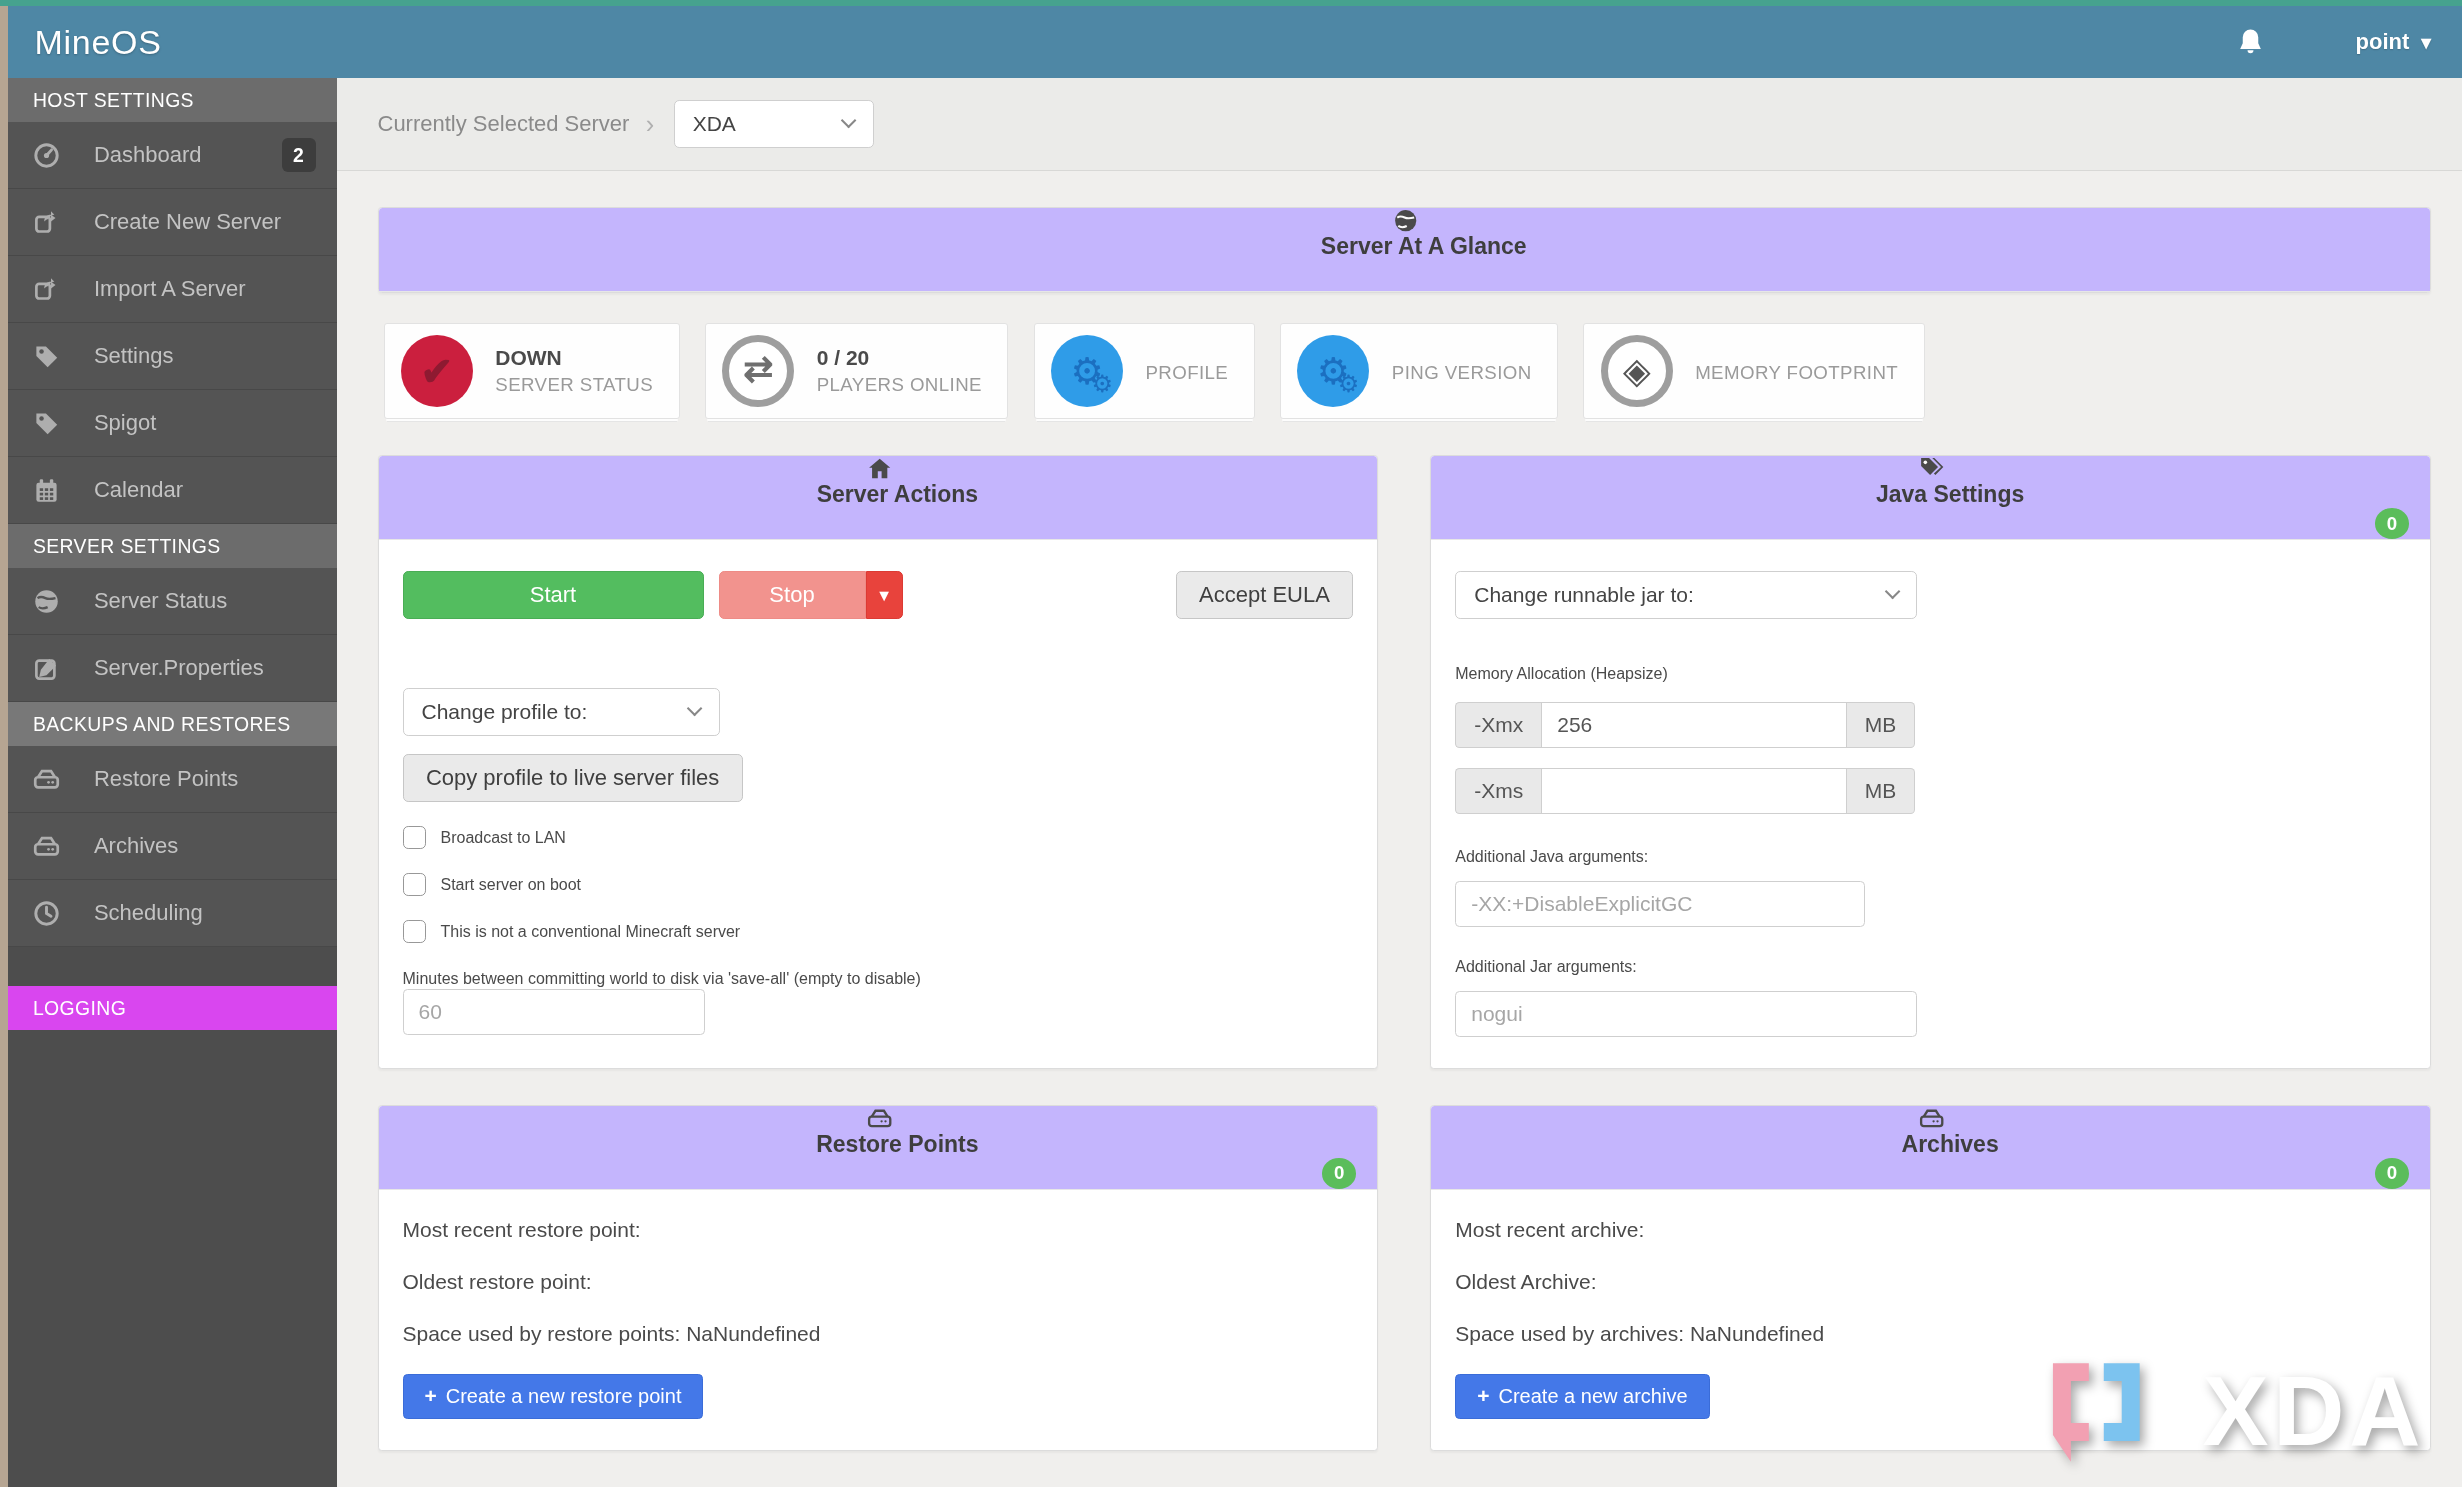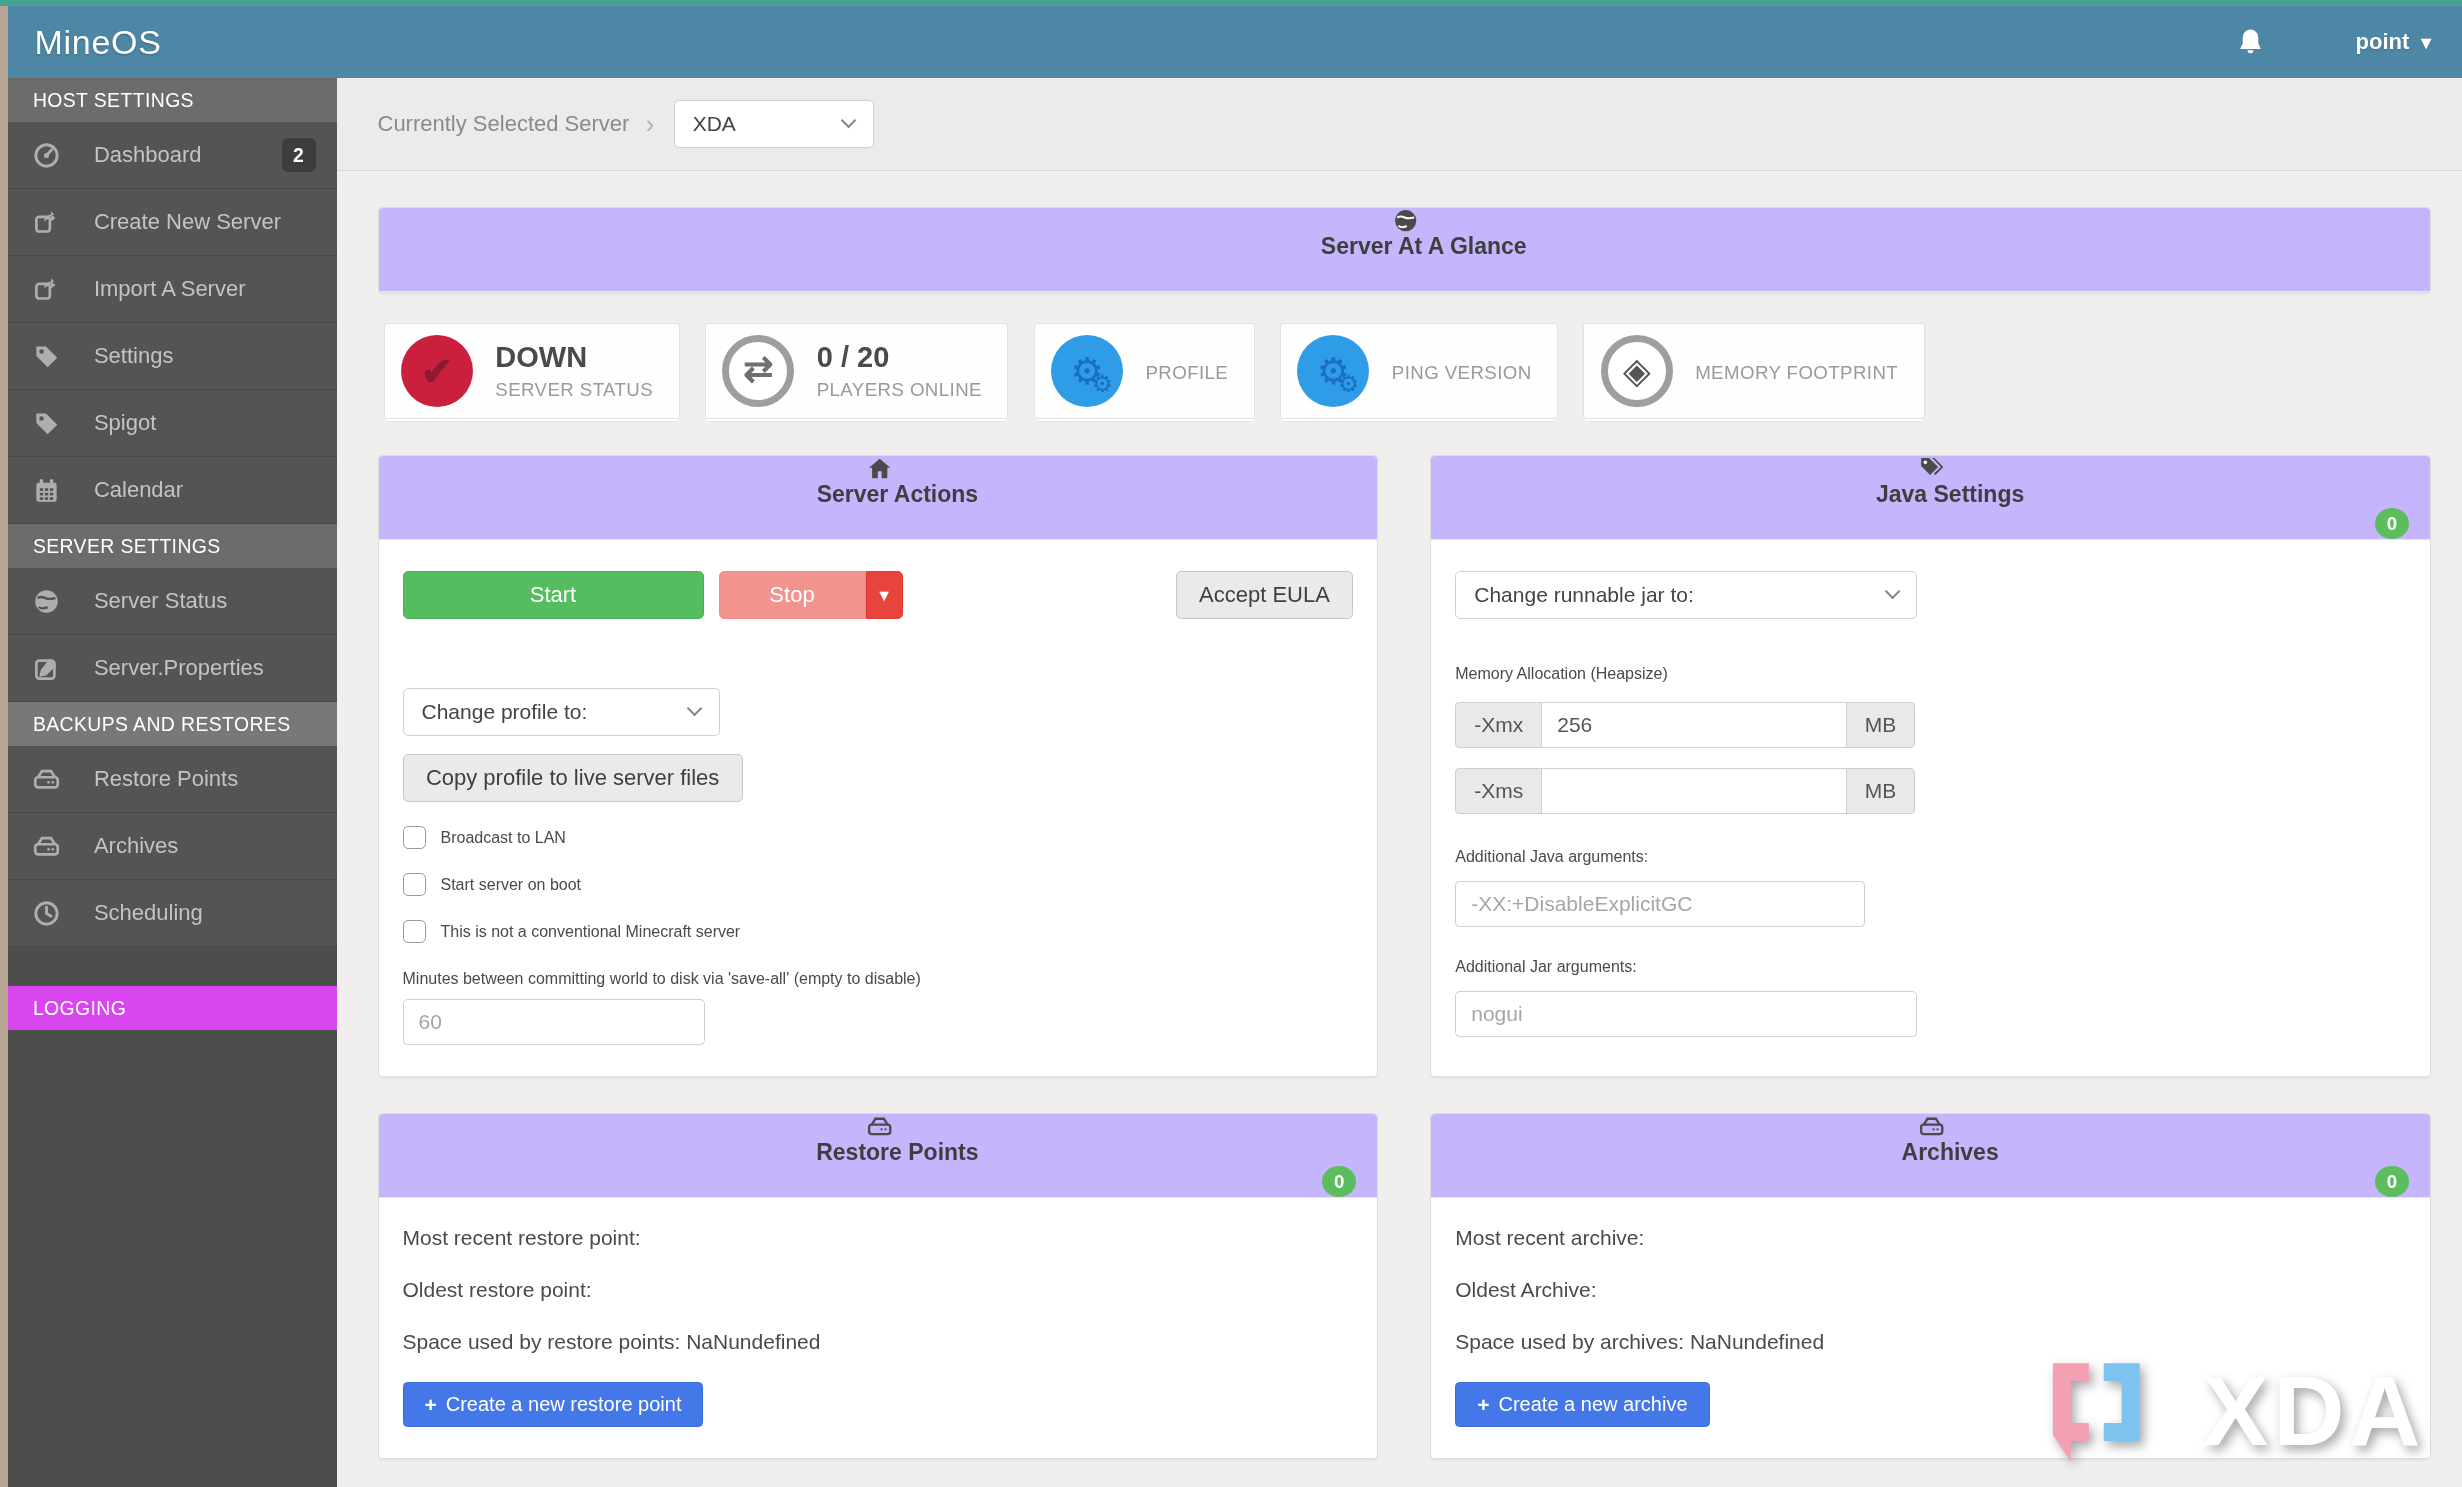--- a/index.html
+++ b/index.html
@@ -72,21 +72,21 @@
   .tc-red { background:#cb1f3e; }
   .tc-blue { background:#2f9ce8; }
   .tc-outline { background:#fff; border:7.5px solid #9e9e9e; }
   .tile-check { color:#8e1a31; font-size:39px; font-weight:700; }
   .tile-exch { color:#6f6f6f; font-size:36px; font-weight:700; margin-top:-4.5px; }
   .gears { position:relative; color:#1b6fc0; line-height:1; }
   .gear-a { font-size:37px; }
   .gear-b { font-size:24px; position:absolute; left:21px; top:19.4px; }
   .tile-ticket { color:#555; font-size:36px; }
   .tile-text { display:flex; flex-direction:column; justify-content:center; margin-left:22.4px; }
-  .tile-value { font-size:29px; font-weight:700; color:#4a4a4a; }
+  .tile-value { font-size:21px; font-weight:700; color:#4a4a4a; }
   .tile-label { font-size:18.7px; color:#9a9a9a; letter-spacing:0.4px; margin-top:4.5px; white-space:nowrap; }
 
   .grid { display:grid; grid-template-columns:1fr 1fr; column-gap:52px; row-gap:36px; margin-top:36px; }
 
   
   .btn { display:inline-flex; align-items:center; justify-content:center; height:48px;
     border-radius:5.2px; font-size:22px; cursor:pointer; border:1.5px solid transparent; }
   .btn-start { background:#53bd5f; border-color:#49ad55; color:#fff; width:301px; }
   .stop-group { display:flex; margin-left:15px; }
   .btn-stop { background:#f2938e; border-color:#ee8b86; color:#fff; width:147px;
@@ -355,21 +355,21 @@
                 <div class="checkrow">
                   <span class="checkbox"></span>
                   <span class="field-label">Start server on boot</span>
                 </div>
                 <div class="checkrow">
                   <span class="checkbox"></span>
                   <span class="field-label">This is not a conventional Minecraft server</span>
                 </div>
 
                 <div class="field-label" style="margin-top:27px">Minutes between committing world to disk via 'save-all' (empty to disable)</div>
-                <input class="tinput" style="width: 302px; margin-top: 11px;" placeholder="60">
+                <input class="tinput" style="width: 302px; margin-top: 1px;" placeholder="60">
               </div>
             </section>
 
             <section class="panel" style="min-height:540px">
               <div class="panel-head">
                 <svg class="picon" viewBox="0 0 24 24">
                     <path d="M2 2h7.5L18 10.5 10.5 18 2 9.5V2z" fill="currentColor"></path>
                     <circle cx="6" cy="6" r="1.7" fill="#fbfbfa"></circle>
                     <path d="M12.5 2h2L23 10.5 15.5 18l-1.4-1.4 6.7-6.1L12.5 2z" fill="currentColor"></path>
                   </svg>

